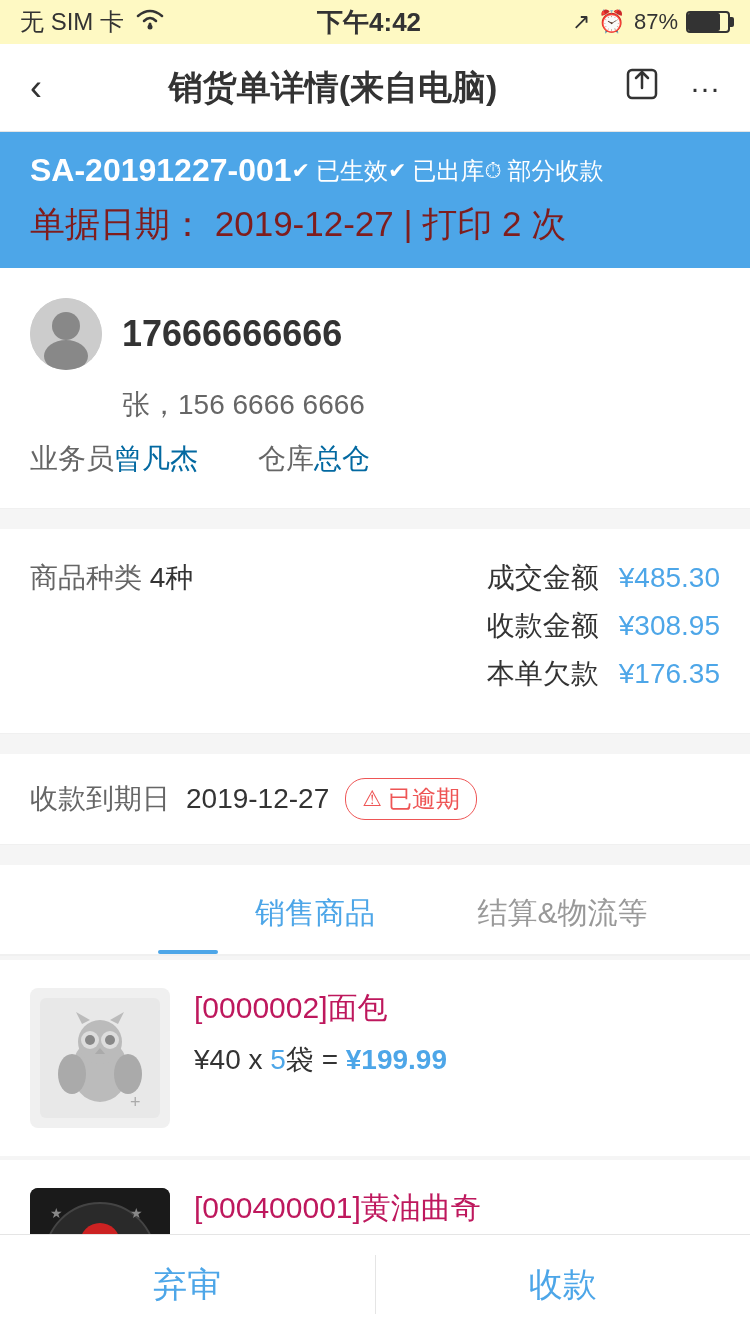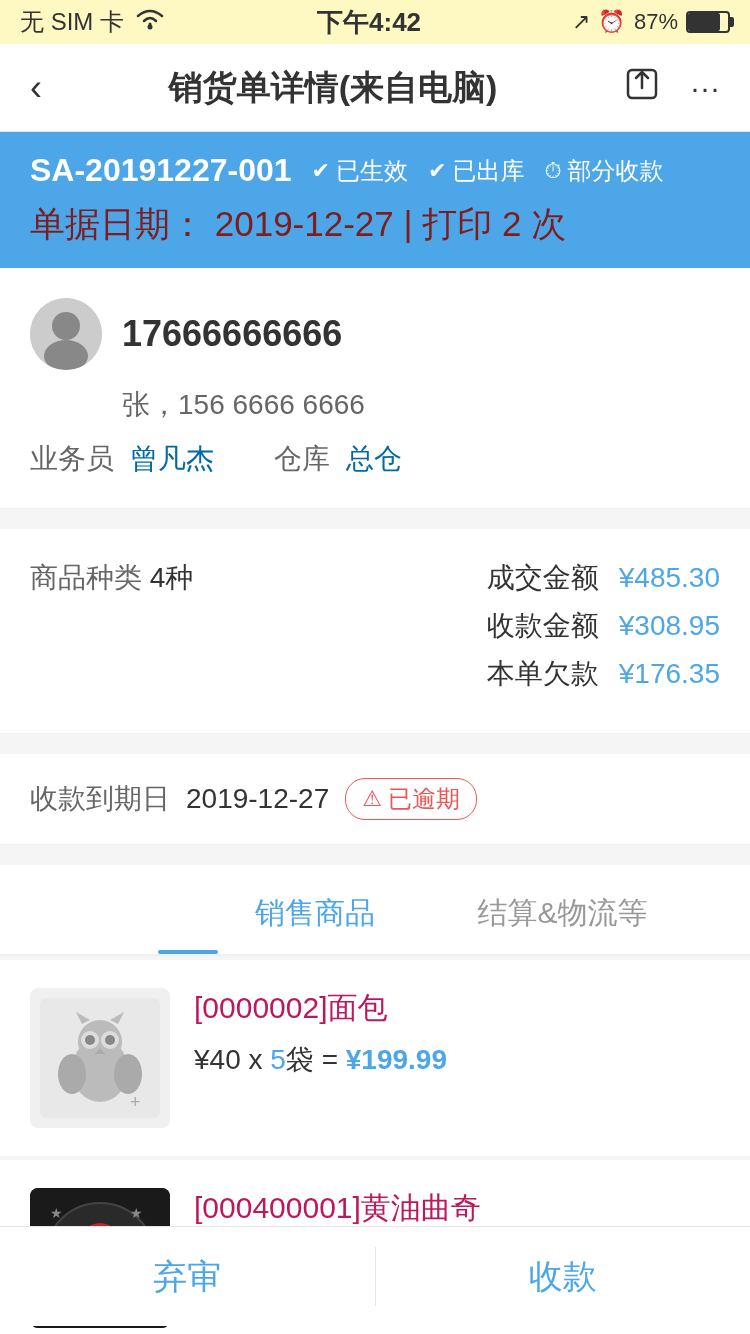--- a/index.html
+++ b/index.html
@@ -74,21 +74,20 @@
     .nav-right { display: flex; align-items: center; gap: 30px; }
     .nav-icon { font-size: 30px; color: #333; cursor: pointer; }
 
     
     .header-bar {
       background: #4da6e8;
       padding: 20px 30px;
     }
     .header-bar-top {
       display: flex;
-      gap: 20px;
       margin-bottom: 12px;
     }
     .order-id {
       font-size: 32px;
       font-weight: 700;
       color: #fff;
     }
     .badge {
       display: flex;
       align-items: center;
@@ -136,21 +135,21 @@
       margin-bottom: 16px;
       padding-left: 92px;
     }
     .customer-meta {
       display: flex;
       gap: 60px;
       padding-left: 0;
       font-size: 28px;
       color: #333;
     }
-    .customer-meta-item { display: flex; gap: 16px; }
+    .customer-meta-item { display: flex; }
     .meta-label { color: #666; }
     .meta-value { color: #0369a1; }
 
     
     .summary-section {
       background: #fff;
       padding: 30px;
       margin-top: 20px;
       display: flex;
       justify-content: space-between;
@@ -271,21 +270,21 @@
     .product-price {
       font-size: 28px;
       color: #333;
     }
     .price-qty { color: #4da6e8; }
     .price-total { color: #4da6e8; font-weight: 600; }
 
     
     .bottom-bar {
       position: fixed;
-      bottom: 8px;
+      bottom: 0;
       width: 750px;
       height: 100px;
       background: #fff;
       border-top: 1px solid #e5e5e5;
       display: flex;
     }
     .bottom-btn {
       flex: 1;
       display: flex;
       align-items: center;

